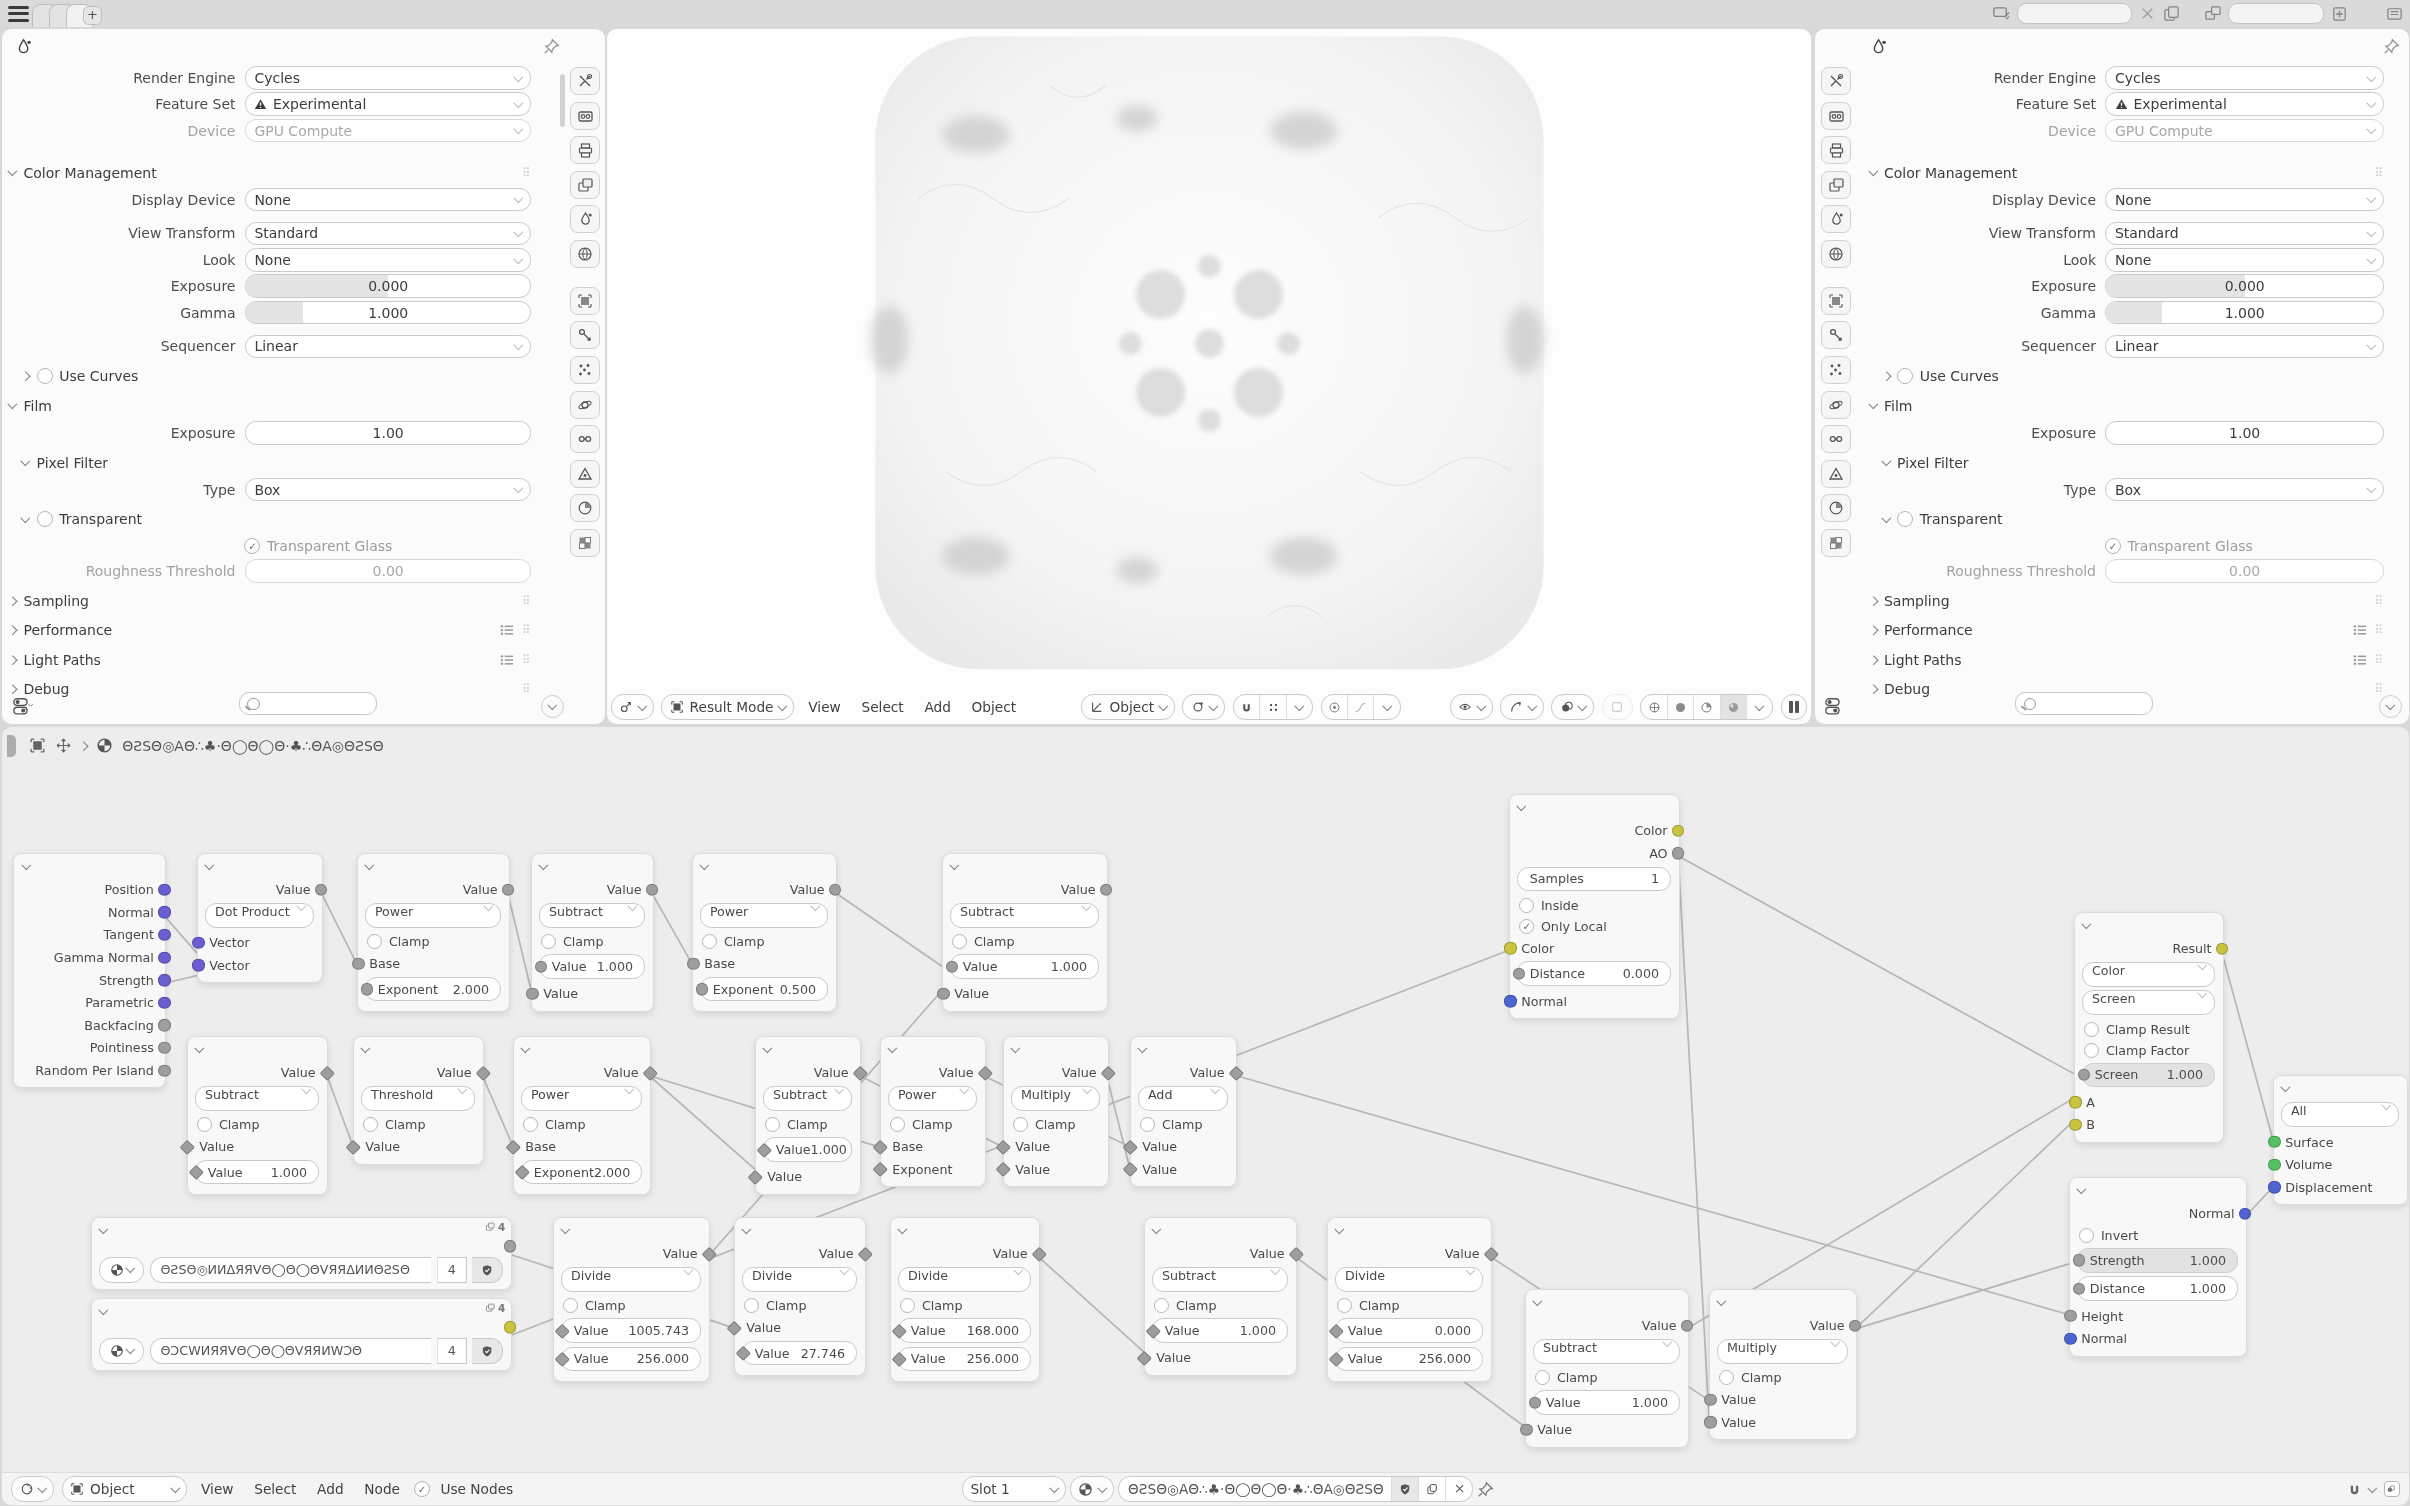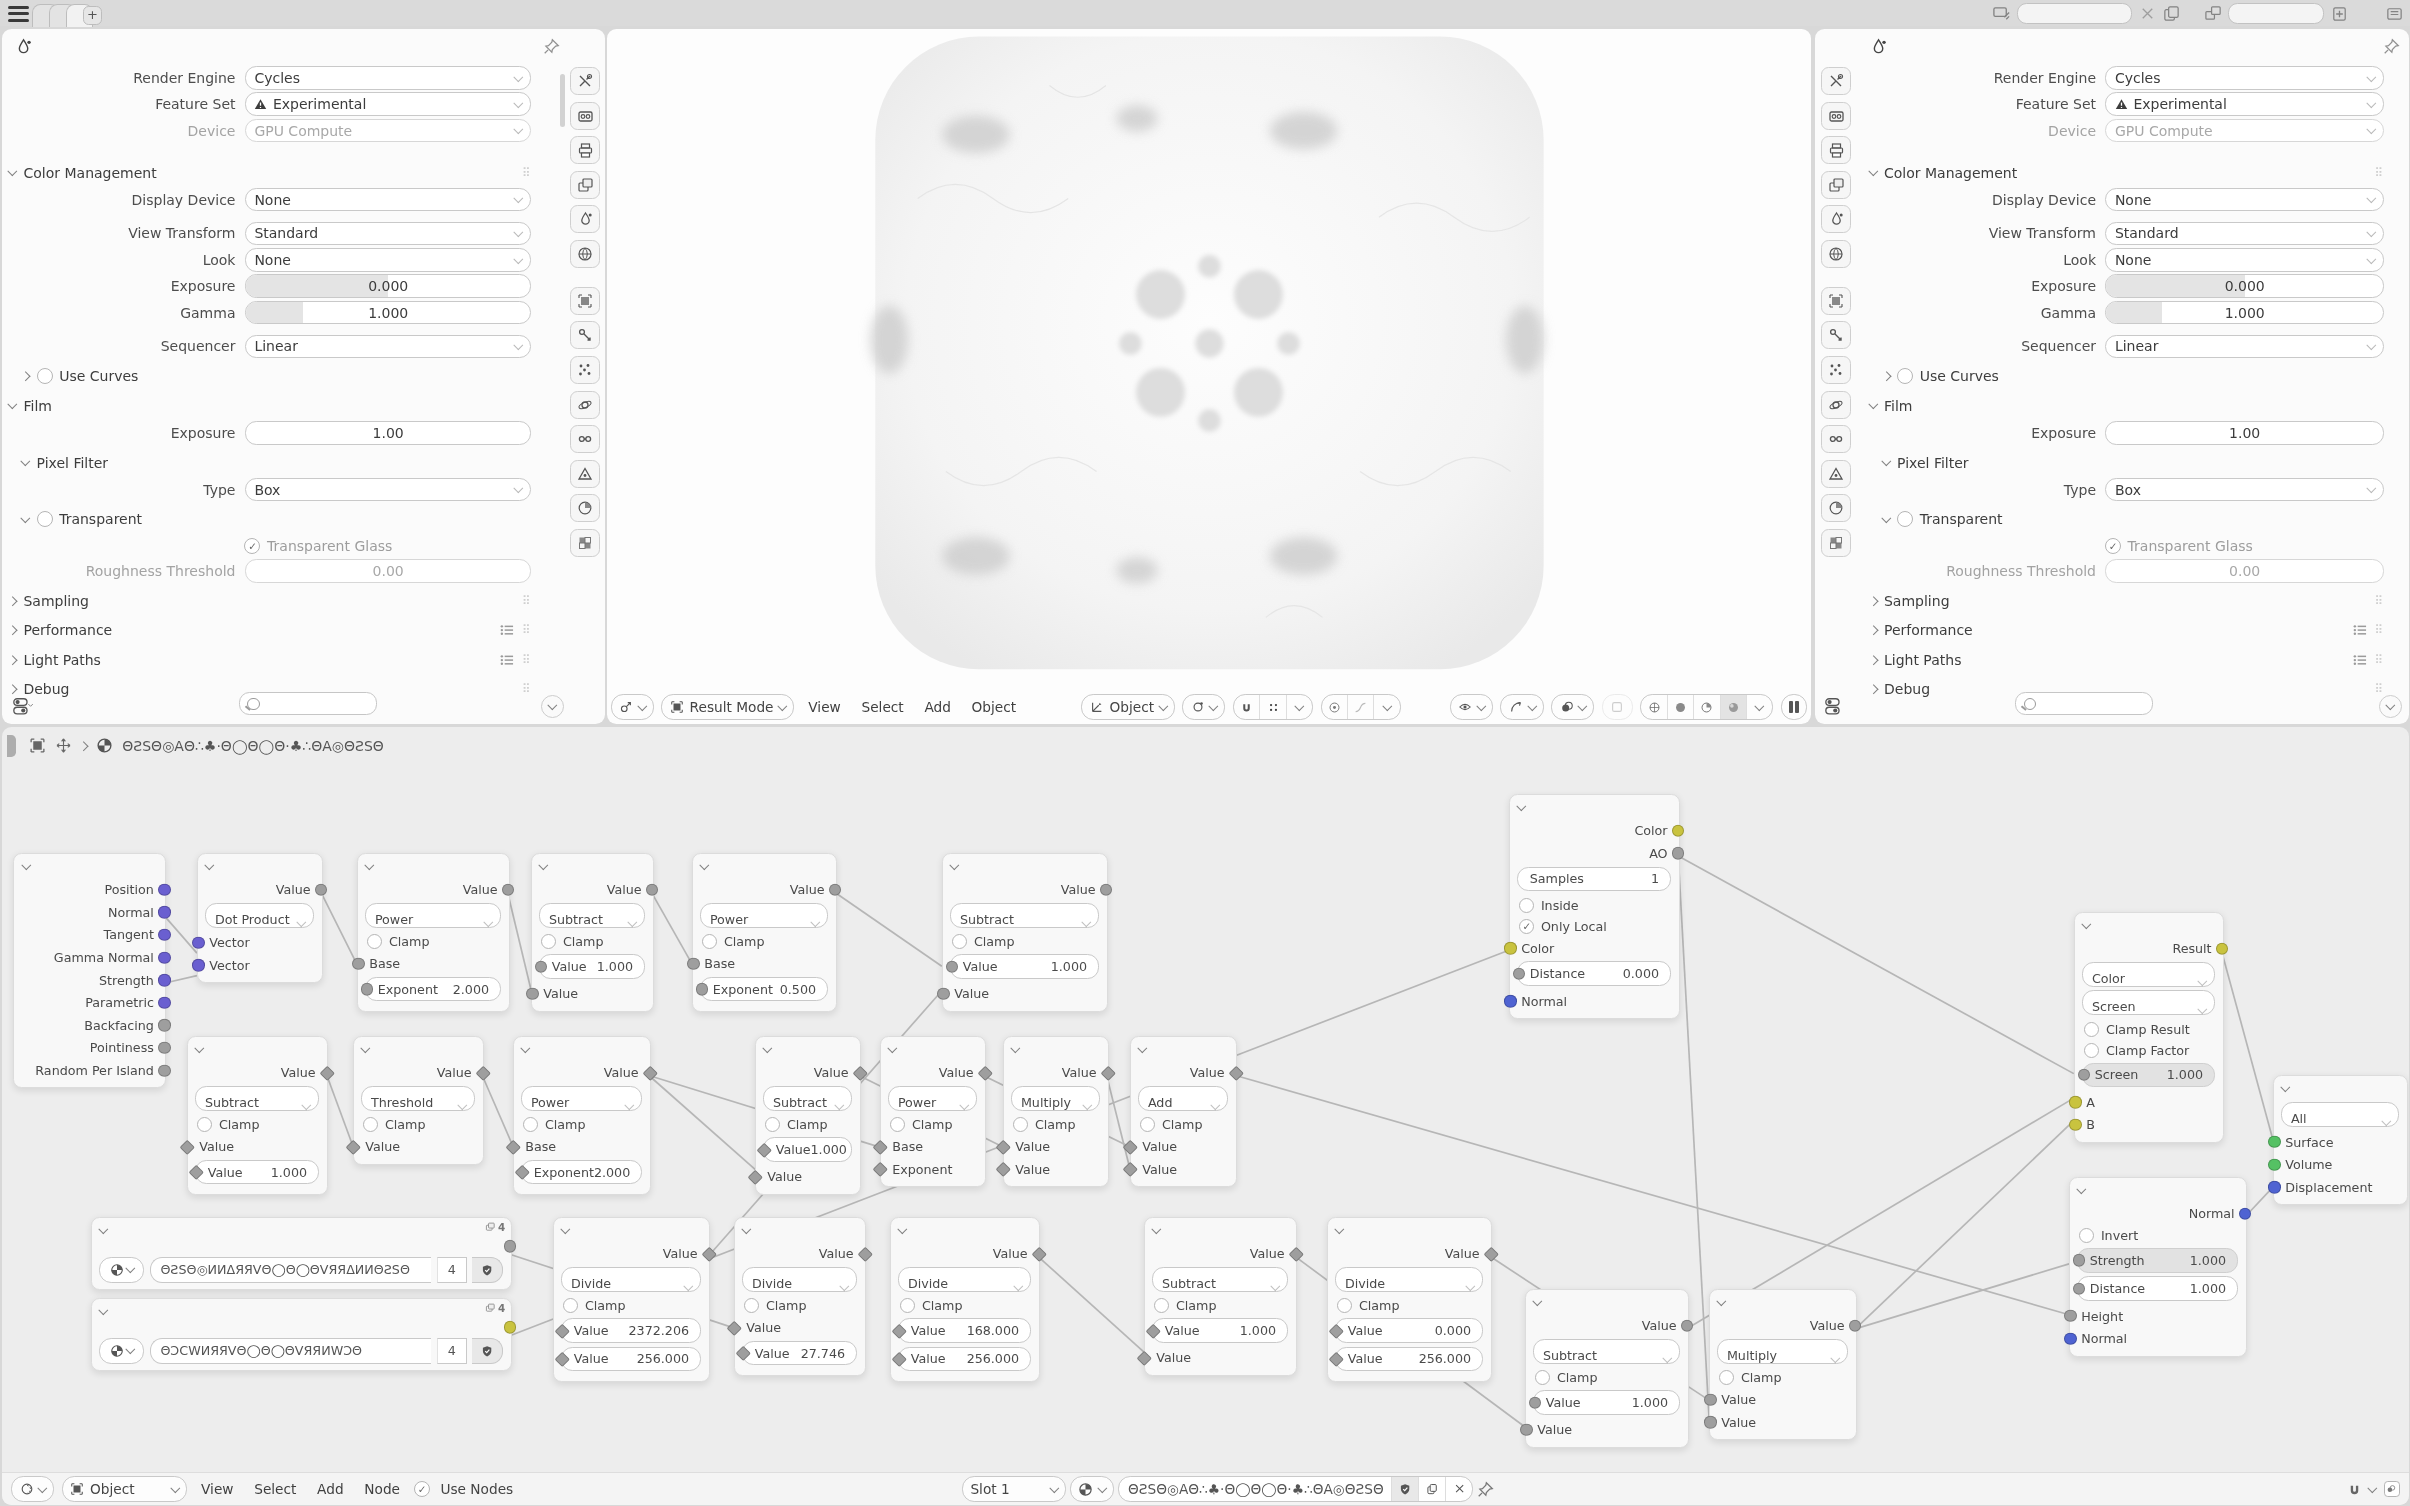--- a/index.html
+++ b/index.html
@@ -79,21 +79,21 @@
   .node{position:absolute;background:#f8f8f8;border:0.9px solid #dcdcdc;border-radius:8.5px;
     box-shadow:0 2.8px 7.5px rgba(0,0,0,.10);font-size:12.7px;color:#4a4a4a;padding-bottom:5.6px}
   .nhead{height:24.5px;display:flex;align-items:center;padding:0 8.5px;position:relative}
   .nbadge{position:absolute;right:5.6px;top:2.8px;display:flex;align-items:center;gap:1.9px;font-size:10.4px;color:#777}
   .nrow{position:relative;height:22.6px;display:flex;align-items:center;padding:0 11.3px}
   .nrow.out{justify-content:flex-end}
   .sock{position:absolute;top:50%;width:10.4px;height:10.4px;border-radius:50%;transform:translateY(-50%);border:0.9px solid rgba(0,0,0,.22)}
   .sock.left{left:-5.6px}.sock.right{right:-5.6px}
   .sock.dia{width:8.5px;height:8.5px;border-radius:1.9px;transform:translateY(-50%) rotate(45deg)}
   .nsel{position:relative;height:22.6px;margin:1.9px 7.5px 3.8px;border:0.9px solid #c9c9c9;border-radius:11.3px;background:#fff;
-    display:flex;align-items:flex-end;padding:0 8.5px;color:#4a4a4a}
+    display:flex;align-items:flex-start;padding:0 8.5px;color:#4a4a4a}
   .nfld{position:relative;height:22.6px;margin:1.9px 7.5px 3.8px;border:0.9px solid #c9c9c9;border-radius:11.3px;background:#fff;
     display:flex;align-items:center;justify-content:space-between;padding:0 11.3px;color:#4a4a4a}
   .nfld.grayed{background:#e2e2e2;border-color:#cfcfcf}
   .nchk{height:21px;display:flex;align-items:center;padding:0 9.4px;color:#4a4a4a}
   .nchk .circlechk{width:13px;height:13px}
   .cv{width:7.5px;height:7.5px;border-right:1.5px solid #808080;border-bottom:1.5px solid #808080;
     display:inline-block;flex:none}
   .cv.down{transform:rotate(45deg) translate(-0.9px,-0.9px)}
   .cv.rightd{transform:rotate(-45deg)}
   .cv.sm{width:5.6px;height:5.6px}
@@ -1374,21 +1374,21 @@
             <span>Divide</span>
             <span class="cv down sm" style="margin-left: auto; opacity: 0.5;"></span>
           </div>
           <div class="nchk">
             <span class="circlechk"></span>
             <span>Clamp</span>
           </div>
           <div class="nfld">
             <span class="sock dia left" style="background: rgb(158, 158, 158);"></span>
             <span>Value</span>
-            <span>2372.206</span>
+            <span>1005.743</span>
           </div>
           <div class="nfld">
             <span class="sock dia left" style="background: rgb(158, 158, 158);"></span>
             <span>Value</span>
             <span>256.000</span>
           </div>
         </div>
         <div class="node" style="left: 732px; top: 490px; width: 130px;">
           <div class="nhead">
             <span class="cv down sm"></span>

